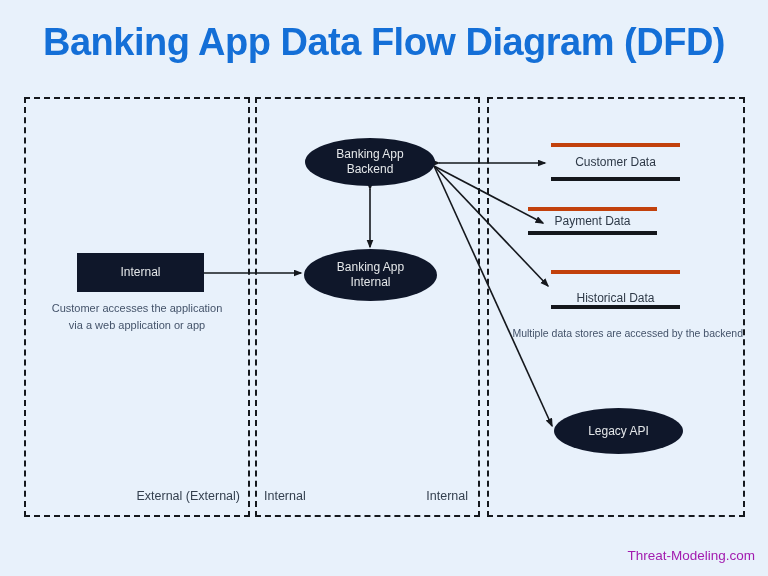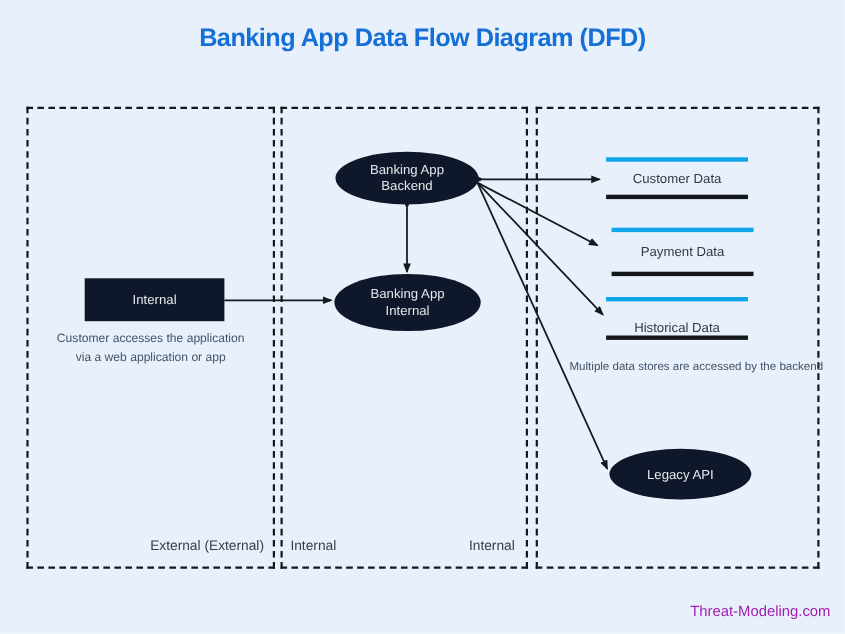--- a/index.html
+++ b/index.html
@@ -1,36 +1,36 @@
 <!DOCTYPE html>
 <html><head>
 <meta charset="utf-8">
 <style>
   html,body{margin:0;padding:0;}
   body{font-family:"Liberation Sans",sans-serif;}
   #canvas{position:relative;width:768px;height:576px;background:#e8f1fb;overflow:hidden;}
 
   .title{position:absolute;left:0;top:21px;width:768px;text-align:center;
-         font-size:23px;font-weight:800;letter-spacing:-0.5px;color:#146fd7;}
+         font-size:38px;font-weight:800;letter-spacing:-0.5px;color:#146fd7;}
 
   .zone{position:absolute;border:2px dashed #15181d;box-sizing:border-box;}
   .zone-label{position:absolute;font-size:12.5px;color:#333f4e;}
 
   .node{position:absolute;background:#0f172a;color:#e4e7e9;display:flex;
         align-items:center;justify-content:center;text-align:center;
         font-size:12px;line-height:1.25;box-sizing:border-box;}
   .ellipse{border-radius:50%;}
 
   .caption{position:absolute;text-align:center;font-size:11px;line-height:1.55;color:#44536a;}
 
-  .store{position:absolute;border-top:4px solid #0ea5e9;border-bottom:4px solid #14171c;
+  .store{position:absolute;border-top:4px solid #c2410c;border-bottom:4px solid #14171c;
          box-sizing:border-box;display:flex;align-items:center;justify-content:center;
          font-size:12px;color:#2e3947;}
 
-  .note{position:absolute;text-align:center;font-size:10.5px;color:#44536a;padding-left:17px;}
+  .note{position:absolute;text-align:right;font-size:10.5px;color:#44536a;}
 
   .brand{position:absolute;right:13px;top:548px;font-size:13.5px;color:#a21caf;}
 
   svg.arrows{position:absolute;left:0;top:0;pointer-events:none;}
   svg.arrows line{stroke:#15181d;stroke-width:1.6;}
 </style>
 </head>
 <body>
 
 <div id="canvas">
@@ -76,21 +76,21 @@
   <div class="node ellipse" style="left:304px;top:249px;width:133px;height:52px;">
     <span>
       <span>Banking App</span><br>
       <span>Internal</span>
     </span>
   </div>
 
   <div class="store" style="left:551px;top:143px;width:129px;height:38px;">
     <span>Customer Data</span>
   </div>
-  <div class="store" style="left:556px;top:207px;width:129px;height:44px;">
+  <div class="store" style="left:528px;top:207px;width:129px;height:28px;">
     <span>Payment Data</span>
   </div>
   <div class="store" style="left:551px;top:270px;width:129px;height:39px;align-items:flex-end;">
     <span>Historical Data</span>
   </div>
 
   <div class="note" style="left:489px;top:327px;width:254px;">Multiple data stores are accessed by the backend</div>
 
   <div class="node ellipse" style="left:554px;top:408px;width:129px;height:46px;align-items:center;">
     <span>Legacy API</span>

